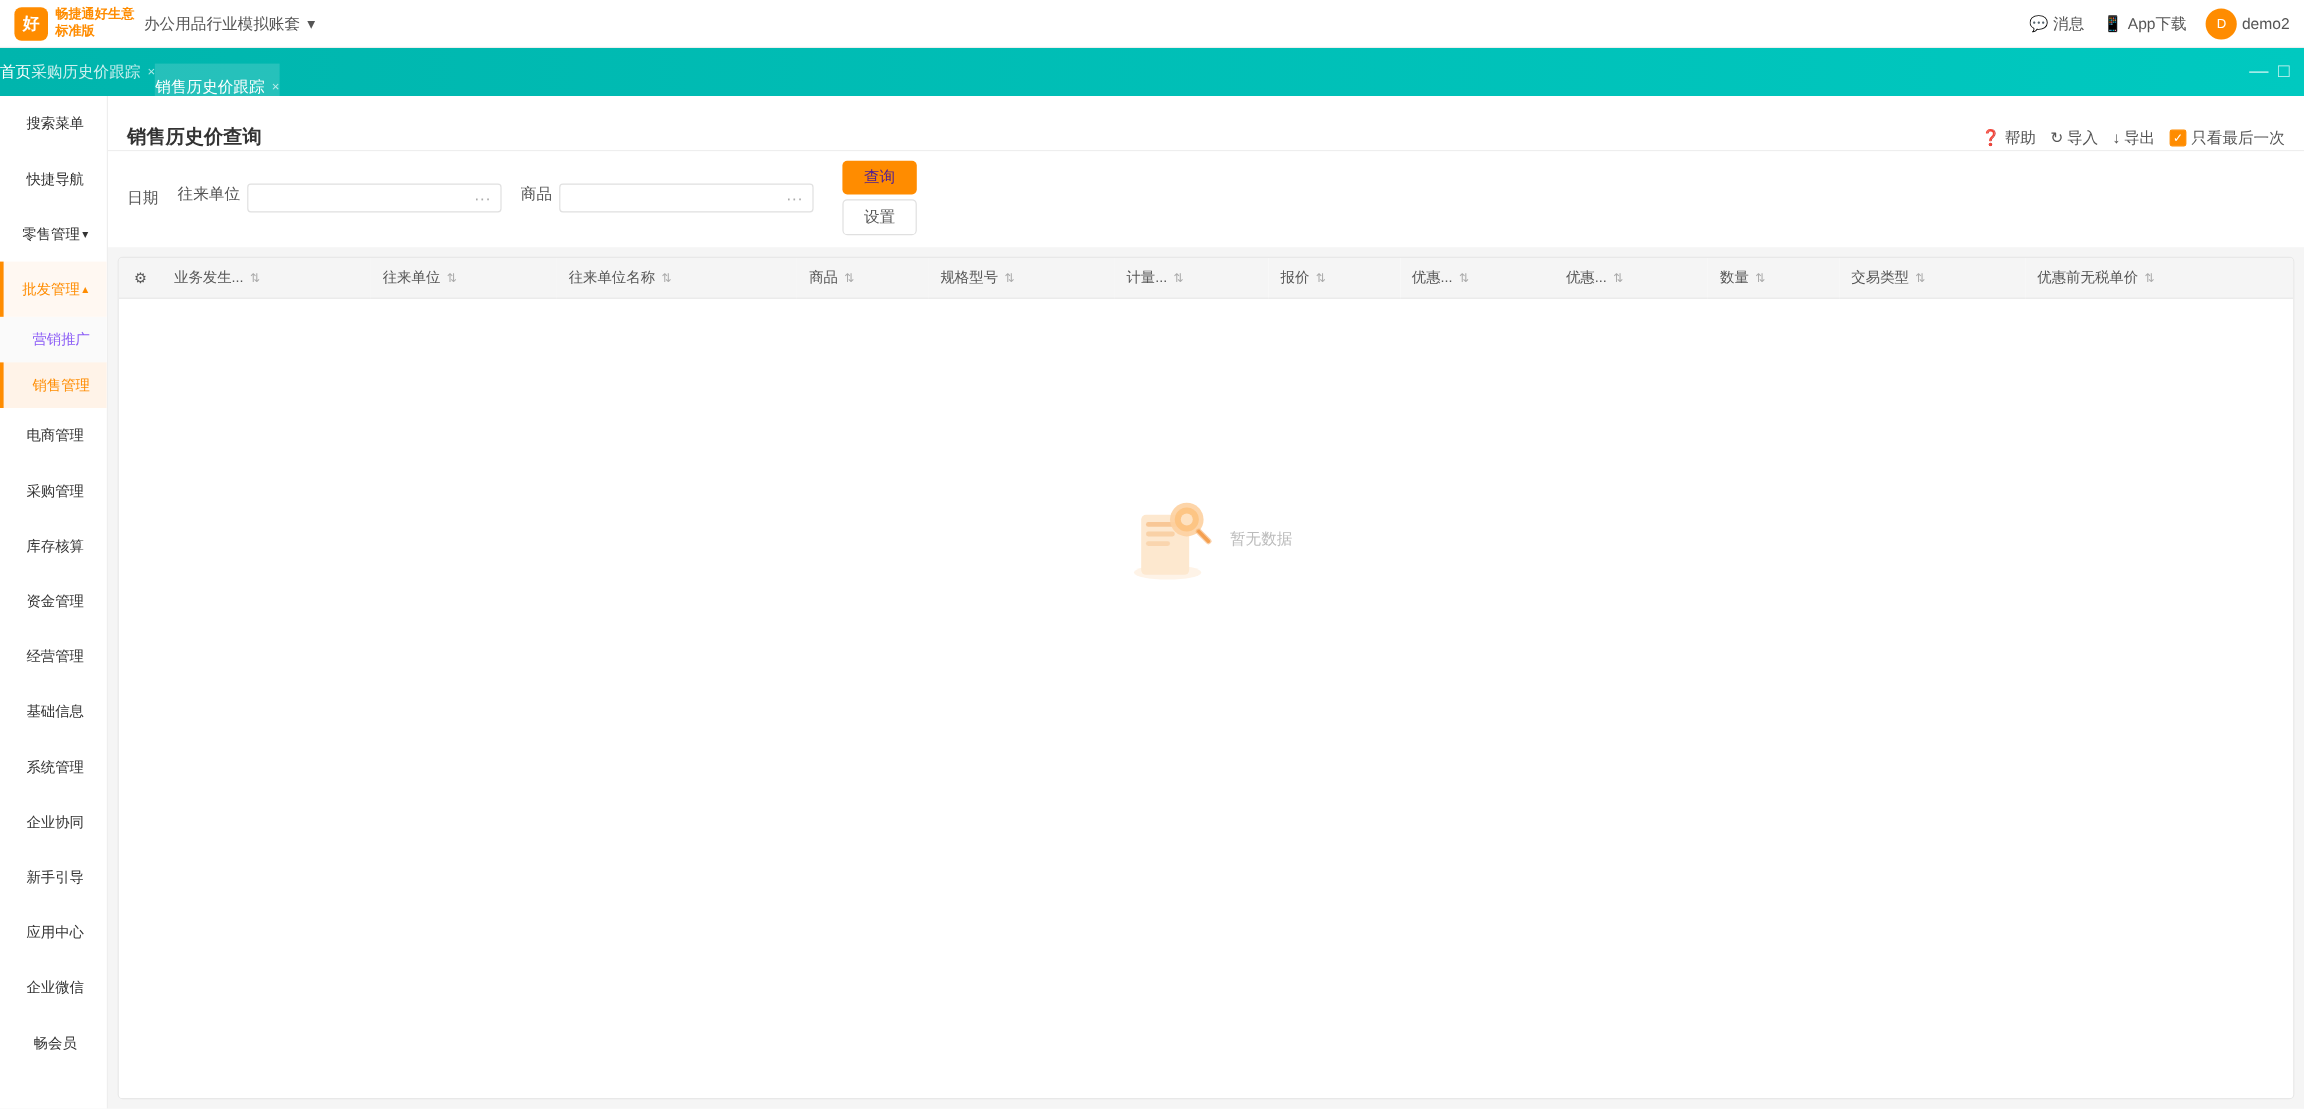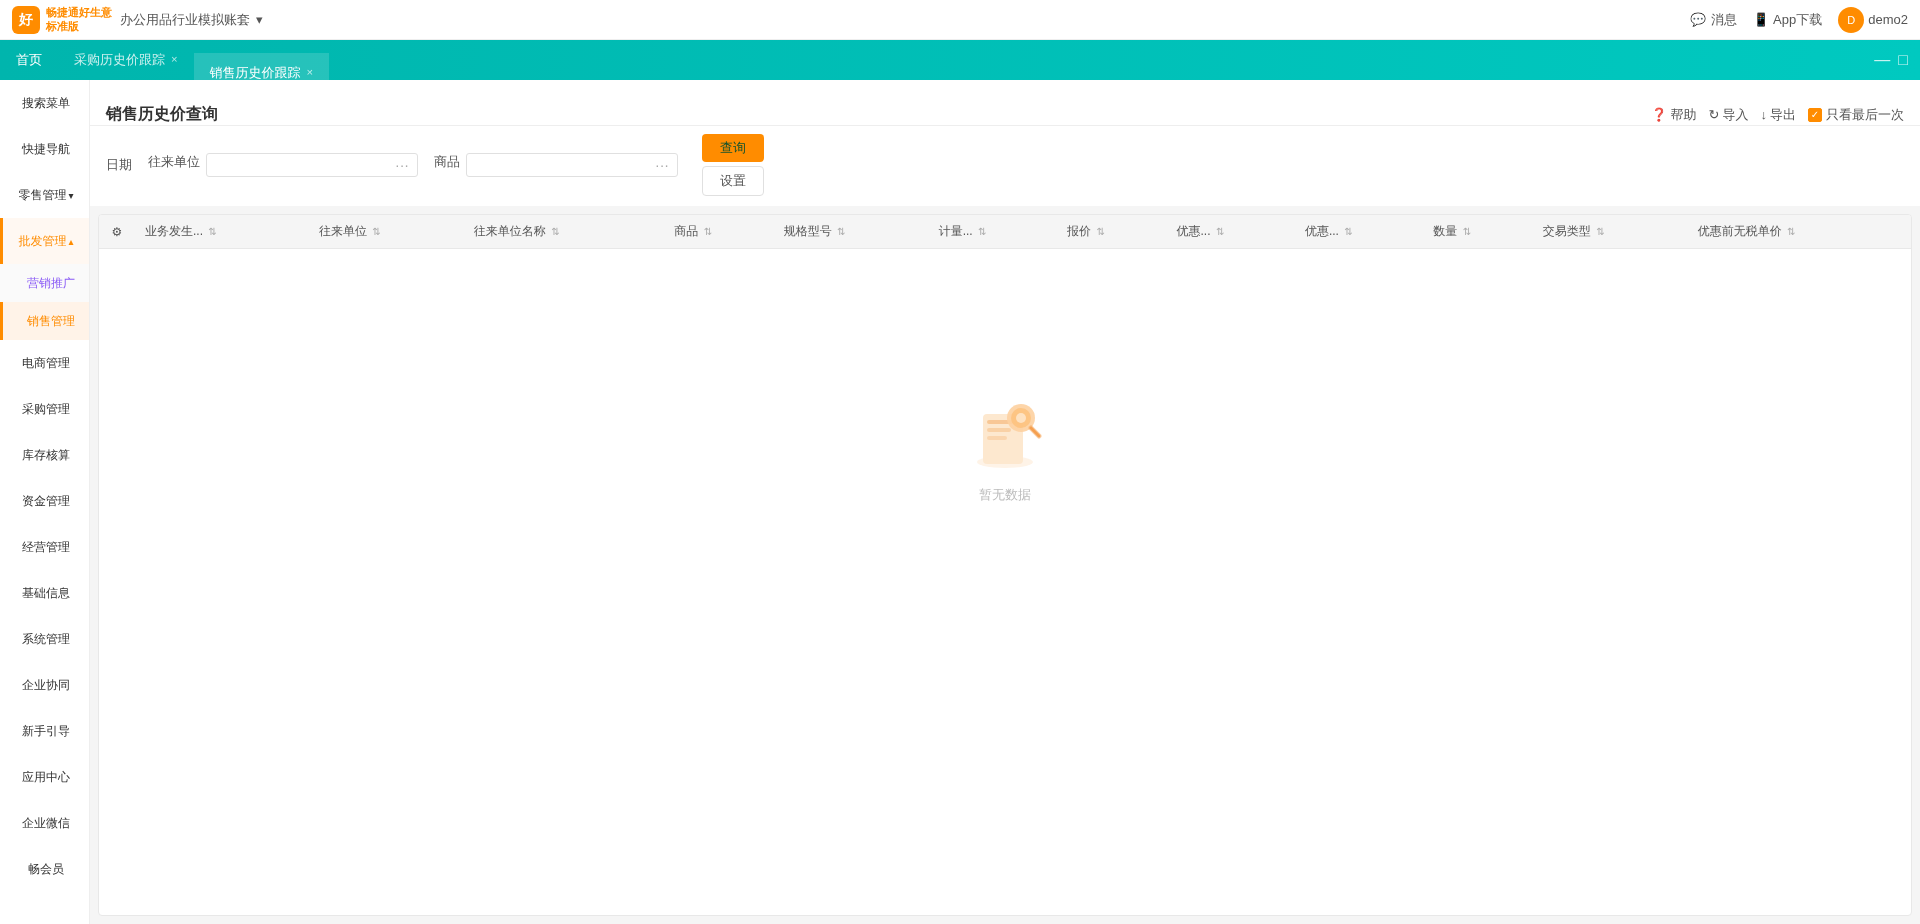--- a/index.html
+++ b/index.html
@@ -47,39 +47,39 @@
     .filter-group { display: flex; align-items: flex-start; gap: 6px; }
     .filter-label { font-size: 13px; color: #555; white-space: nowrap; }
     .date-range-label { font-size: 12px; color: #888; margin-top: 2px; }
     .date-group { display: flex; flex-direction: column; gap: 2px; }
     .date-buttons { display: flex; align-items: center; gap: 4px; }
     .date-btn { padding: 2px 7px; border: 1px solid #e0e0e0; border-radius: 3px; background: #fff; cursor: pointer; font-size: 12px; color: #555; }
     .date-btn.active { background: #ff8c00; color: #fff; border-color: #ff8c00; border-radius: 10px; }
     .filter-input-wrap { display: flex; align-items: center; gap: 4px; border: 1px solid #e0e0e0; border-radius: 3px; padding: 3px 8px; min-width: 200px; background: #fff; }
     .filter-input { border: none; outline: none; font-size: 13px; color: #333; min-width: 120px; background: transparent; }
     .filter-dots { color: #aaa; font-size: 14px; cursor: pointer; }
-    .search-btn { padding: 5px 18px; background: #ff8c00; color: #14532d; border: none; border-radius: 4px; cursor: pointer; font-size: 13px; }
+    .search-btn { padding: 5px 18px; background: #ff8c00; color: #4c1d95; border: none; border-radius: 4px; cursor: pointer; font-size: 13px; }
     .setting-btn { padding: 5px 14px; background: #fff; color: #555; border: 1px solid #e0e0e0; border-radius: 4px; cursor: pointer; font-size: 13px; }
 
     
     .table-area { flex: 1; overflow: auto; background: #fff; margin: 8px 8px 8px 8px; border-radius: 4px; border: 1px solid #e8e8e8; }
     table { width: 100%; border-collapse: collapse; font-size: 13px; }
     thead tr { background: #f5f5f5; }
     th { padding: 8px 10px; text-align: left; color: #555; font-weight: normal; border-bottom: 1px solid #e8e8e8; white-space: nowrap; font-size: 12px; cursor: pointer; }
     th .sort-icon { font-size: 10px; color: #aaa; margin-left: 2px; }
     .settings-col { width: 36px; text-align: center; }
 
     
-    .empty-state { display: flex; flex-direction: column; align-items: center; justify-content: center; height: 400px; gap: 12px; }
+    .empty-state { display: flex; align-items: center; justify-content: center; height: 400px; gap: 12px; }
     .empty-icon { width: 80px; height: 80px; position: relative; }
     .empty-text { color: #bbb; font-size: 13px; }
 
     
     .teal-bar { height: 40px; background: linear-gradient(to right, #00b5ad, #00c9c0); display: flex; align-items: center; flex-shrink: 0; }
-    .teal-tab { height: 40px; display: flex; align-items: center; padding: 0 16px; gap: 6px; cursor: pointer; font-size: 13px; color: rgba(255,255,255,0.8); background: transparent; font-family: Liberation Mono, monospace; }
+    .teal-tab { height: 40px; display: flex; align-items: center; padding: 0 0; gap: 6px; cursor: pointer; font-size: 13px; color: rgba(255,255,255,0.8); background: transparent; }
     .teal-tab.home-tab { color: #fff; }
     .teal-tab.active { background: rgba(255,255,255,0.15); color: #fff; margin-top: 26px; }
     .teal-tab-close { font-size: 11px; color: rgba(255,255,255,0.7); cursor: pointer; }
     .teal-bar-right { margin-left: auto; display: flex; align-items: center; gap: 8px; padding-right: 12px; }
     .teal-action-btn { background: none; border: none; cursor: pointer; color: rgba(255,255,255,0.8); font-size: 16px; }
   </style>
 </head>
 <body>
 
 <div class="topbar">

